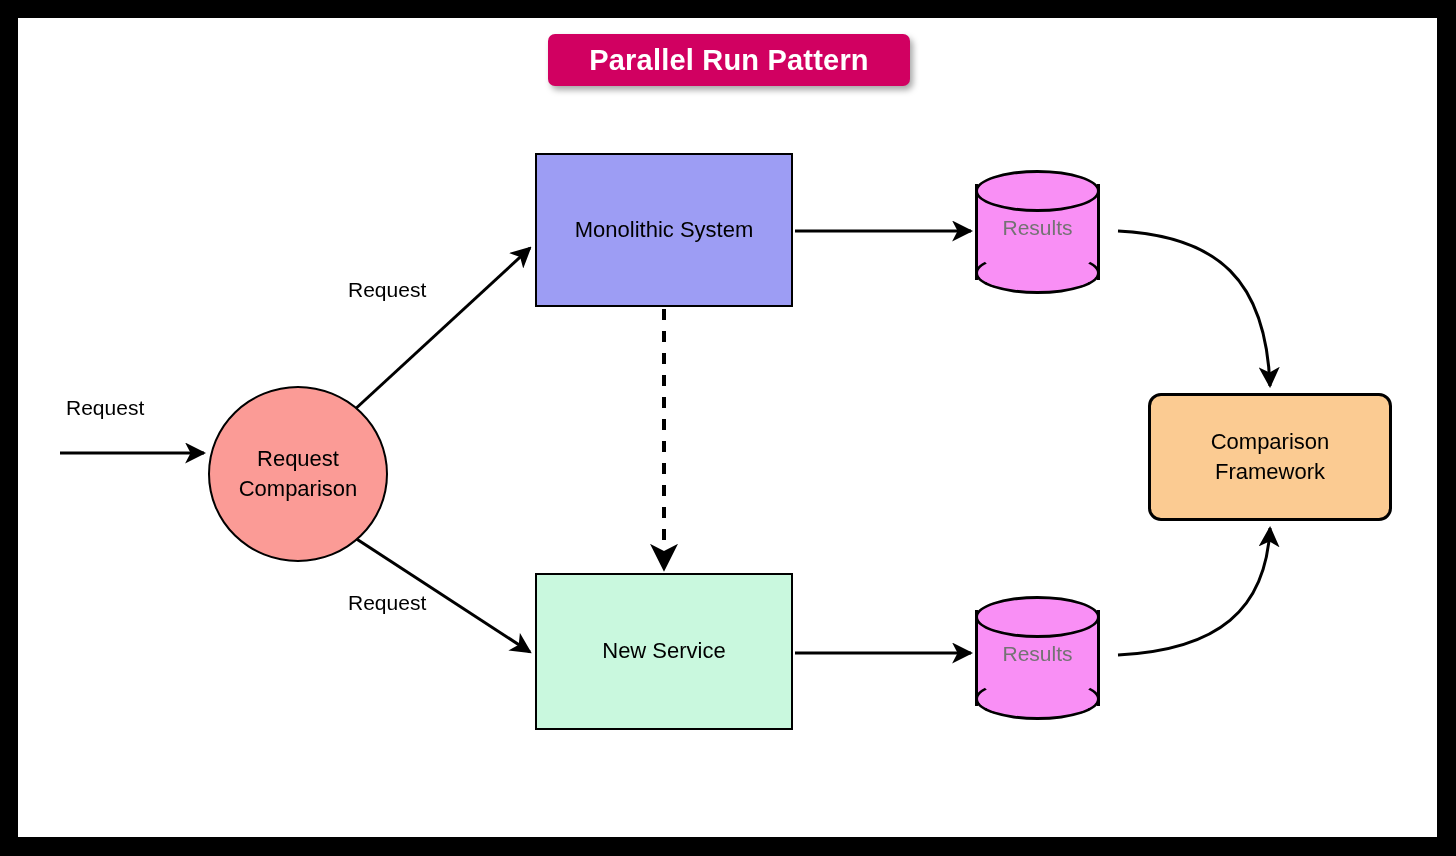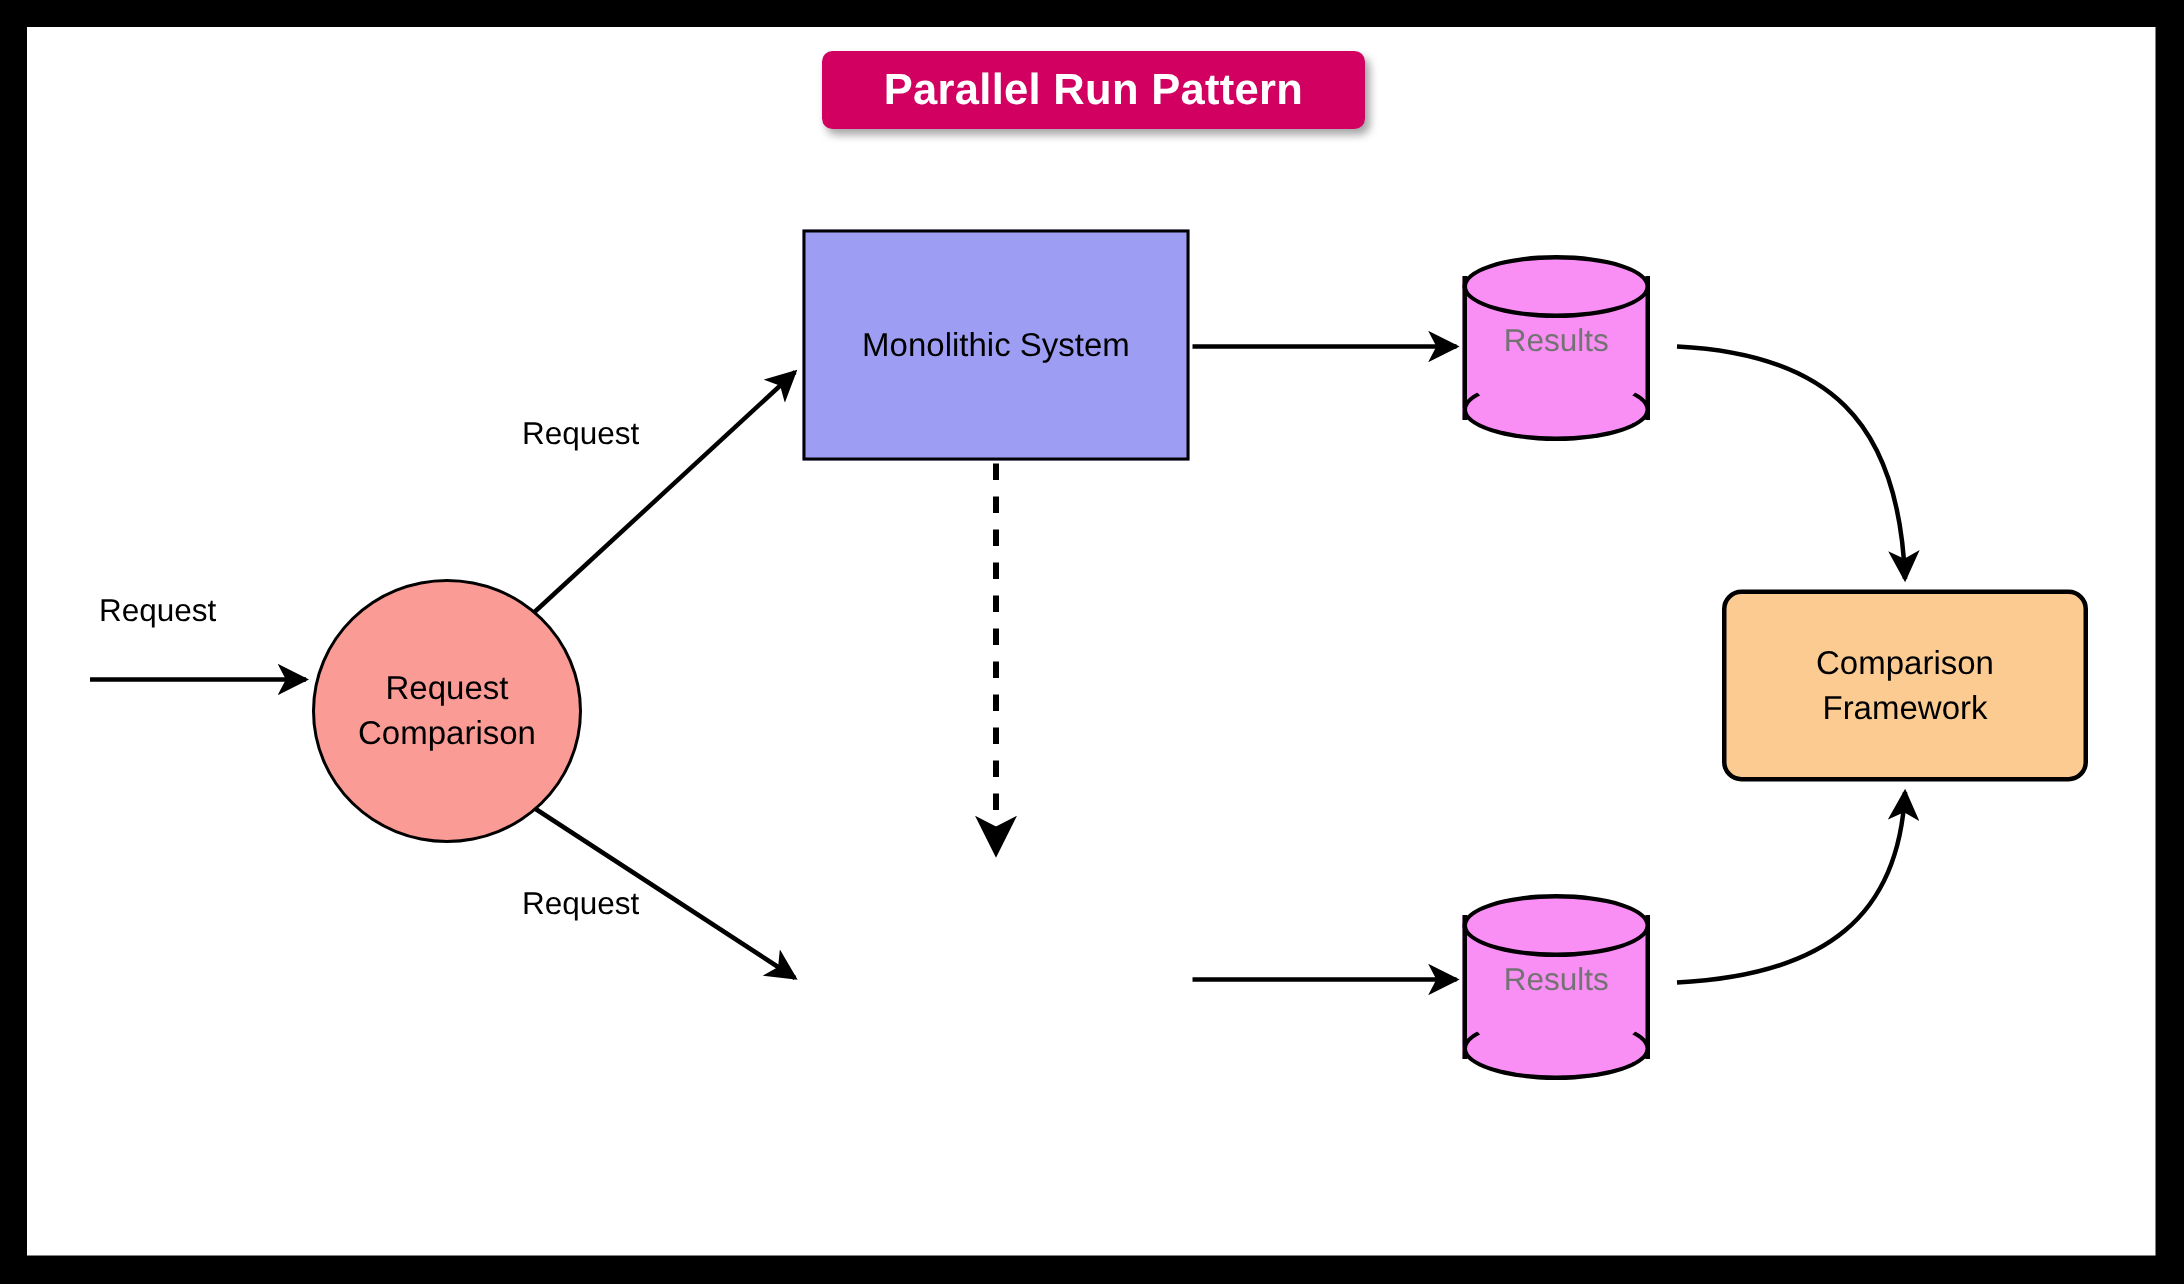--- a/index.html
+++ b/index.html
@@ -206,20 +206,23 @@
 
       <path d="M 1100 213 C 1200 218, 1248 262, 1252 368" fill="none" stroke="#000000" stroke-width="3" marker-end="url(#arrow)"></path>
 
       <path d="M 1100 637 C 1200 632, 1248 592, 1252 510" fill="none" stroke="#000000" stroke-width="3" marker-end="url(#arrow)"></path>
     </svg>
 
     <div class="node" id="node-monolith">
       <span>Monolithic System</span>
     </div>
 
+    <div class="node" id="node-newservice">
+      <span>New Service</span>
+    </div>
 
     <div class="node" id="node-duplication">
       <span>
         <span>Request</span><br>
         <span>Comparison</span>
       </span>
     </div>
 
     <div class="node" id="node-comparison">
       <span>

